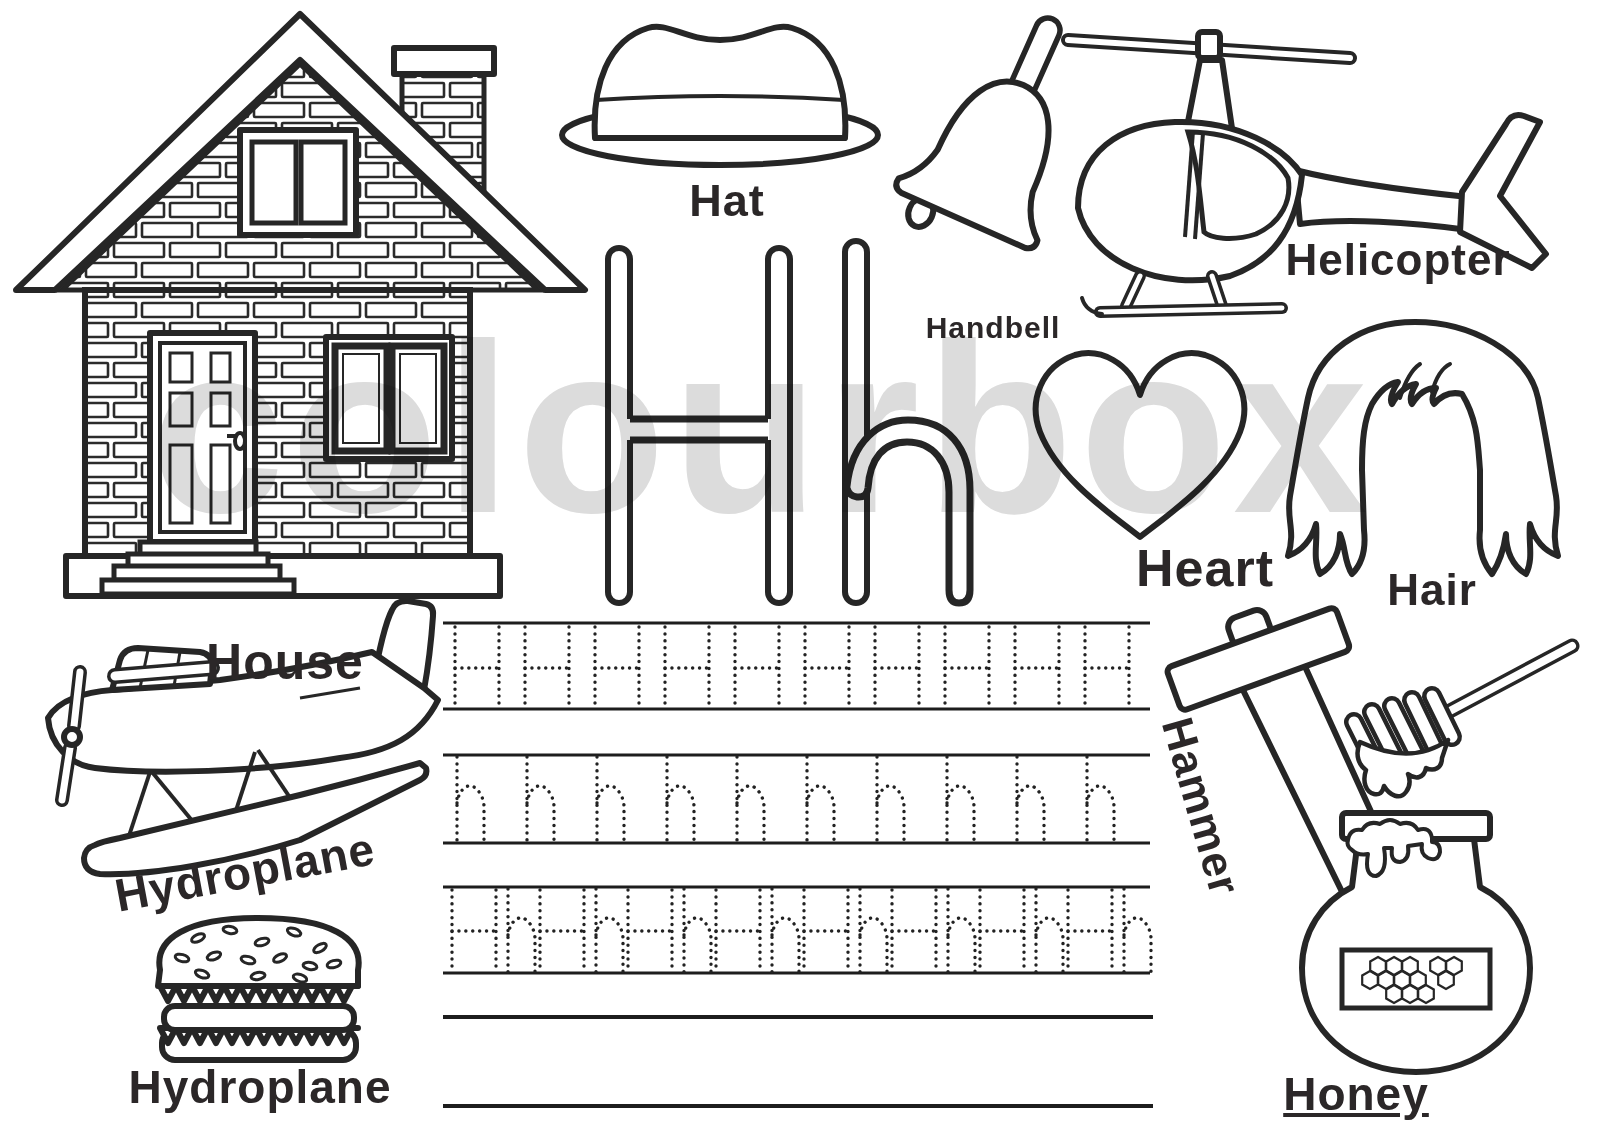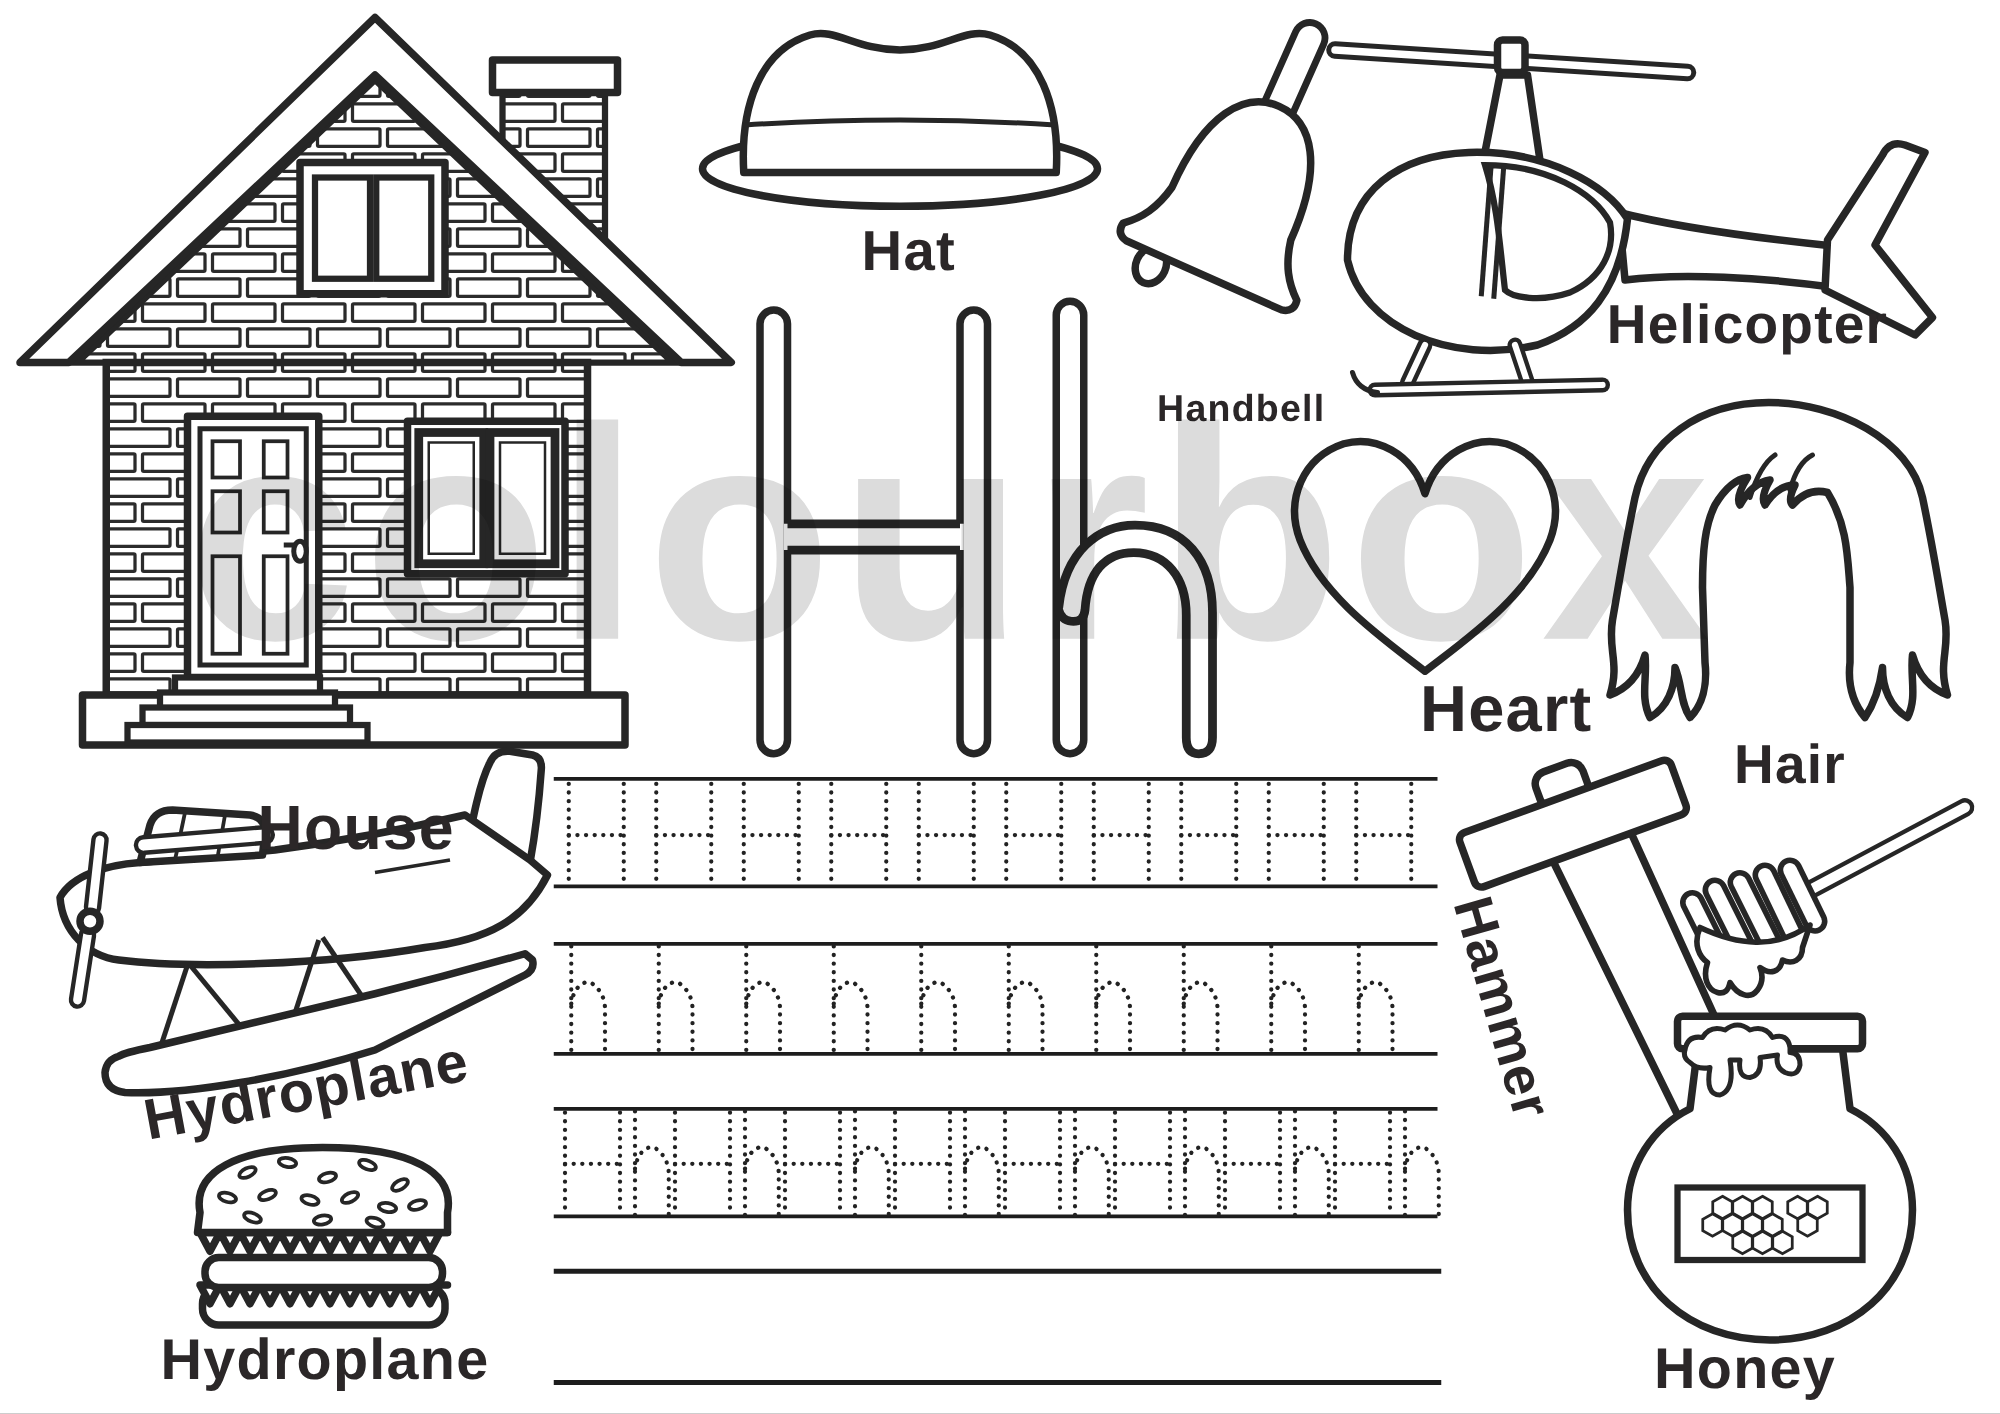--- a/index.html
+++ b/index.html
@@ -321,21 +321,21 @@
       <line x1="443" y1="1017" x2="1153" y2="1017" class="blank"></line>
       <line x1="443" y1="1106" x2="1153" y2="1106" class="blank"></line>
     </g>
   </svg>
 
   <div class="cap" style="left:285px;top:625px;font-size:50px;margin-top:37px;">House</div>
   <div class="cap" style="left:727px;top:201px;font-size:45px;">Hat</div>
   <div class="cap" style="left:993px;top:328px;font-size:30px;">Handbell</div>
   <div class="cap" style="left:1398px;top:260px;font-size:44px;text-align:center;">Helicopter</div>
   <div class="cap" style="left:1205px;top:568px;font-size:52px;">Heart</div>
-  <div class="cap" style="left:1432px;top:590px;font-size:44px;margin-top:22px;">Hair</div>
+  <div class="cap" style="left:1432px;top:590px;font-size:44px;">Hair</div>
   <div class="cap" style="left:245px;top:872px;font-size:46px;transform:translate(-50%,-50%) rotate(-10.5deg);">Hydroplane</div>
   <div class="cap" style="left:260px;top:1087px;font-size:46px;">Hydroplane</div>
   <div class="cap" style="left:1200px;top:712px;font-size:44px;transform:none;transform-origin:0 0;transform:rotate(74deg);">Hammer</div>
-  <div class="cap" style="left:1396px;top:1094px;font-size:46px;">Honey</div>
+  <div class="cap" style="left:1356px;top:1094px;font-size:46px;text-decoration:underline;">Honey</div>
 
   <div id="watermark">colourbox</div>
 
 </div>
 
 </body></html>

